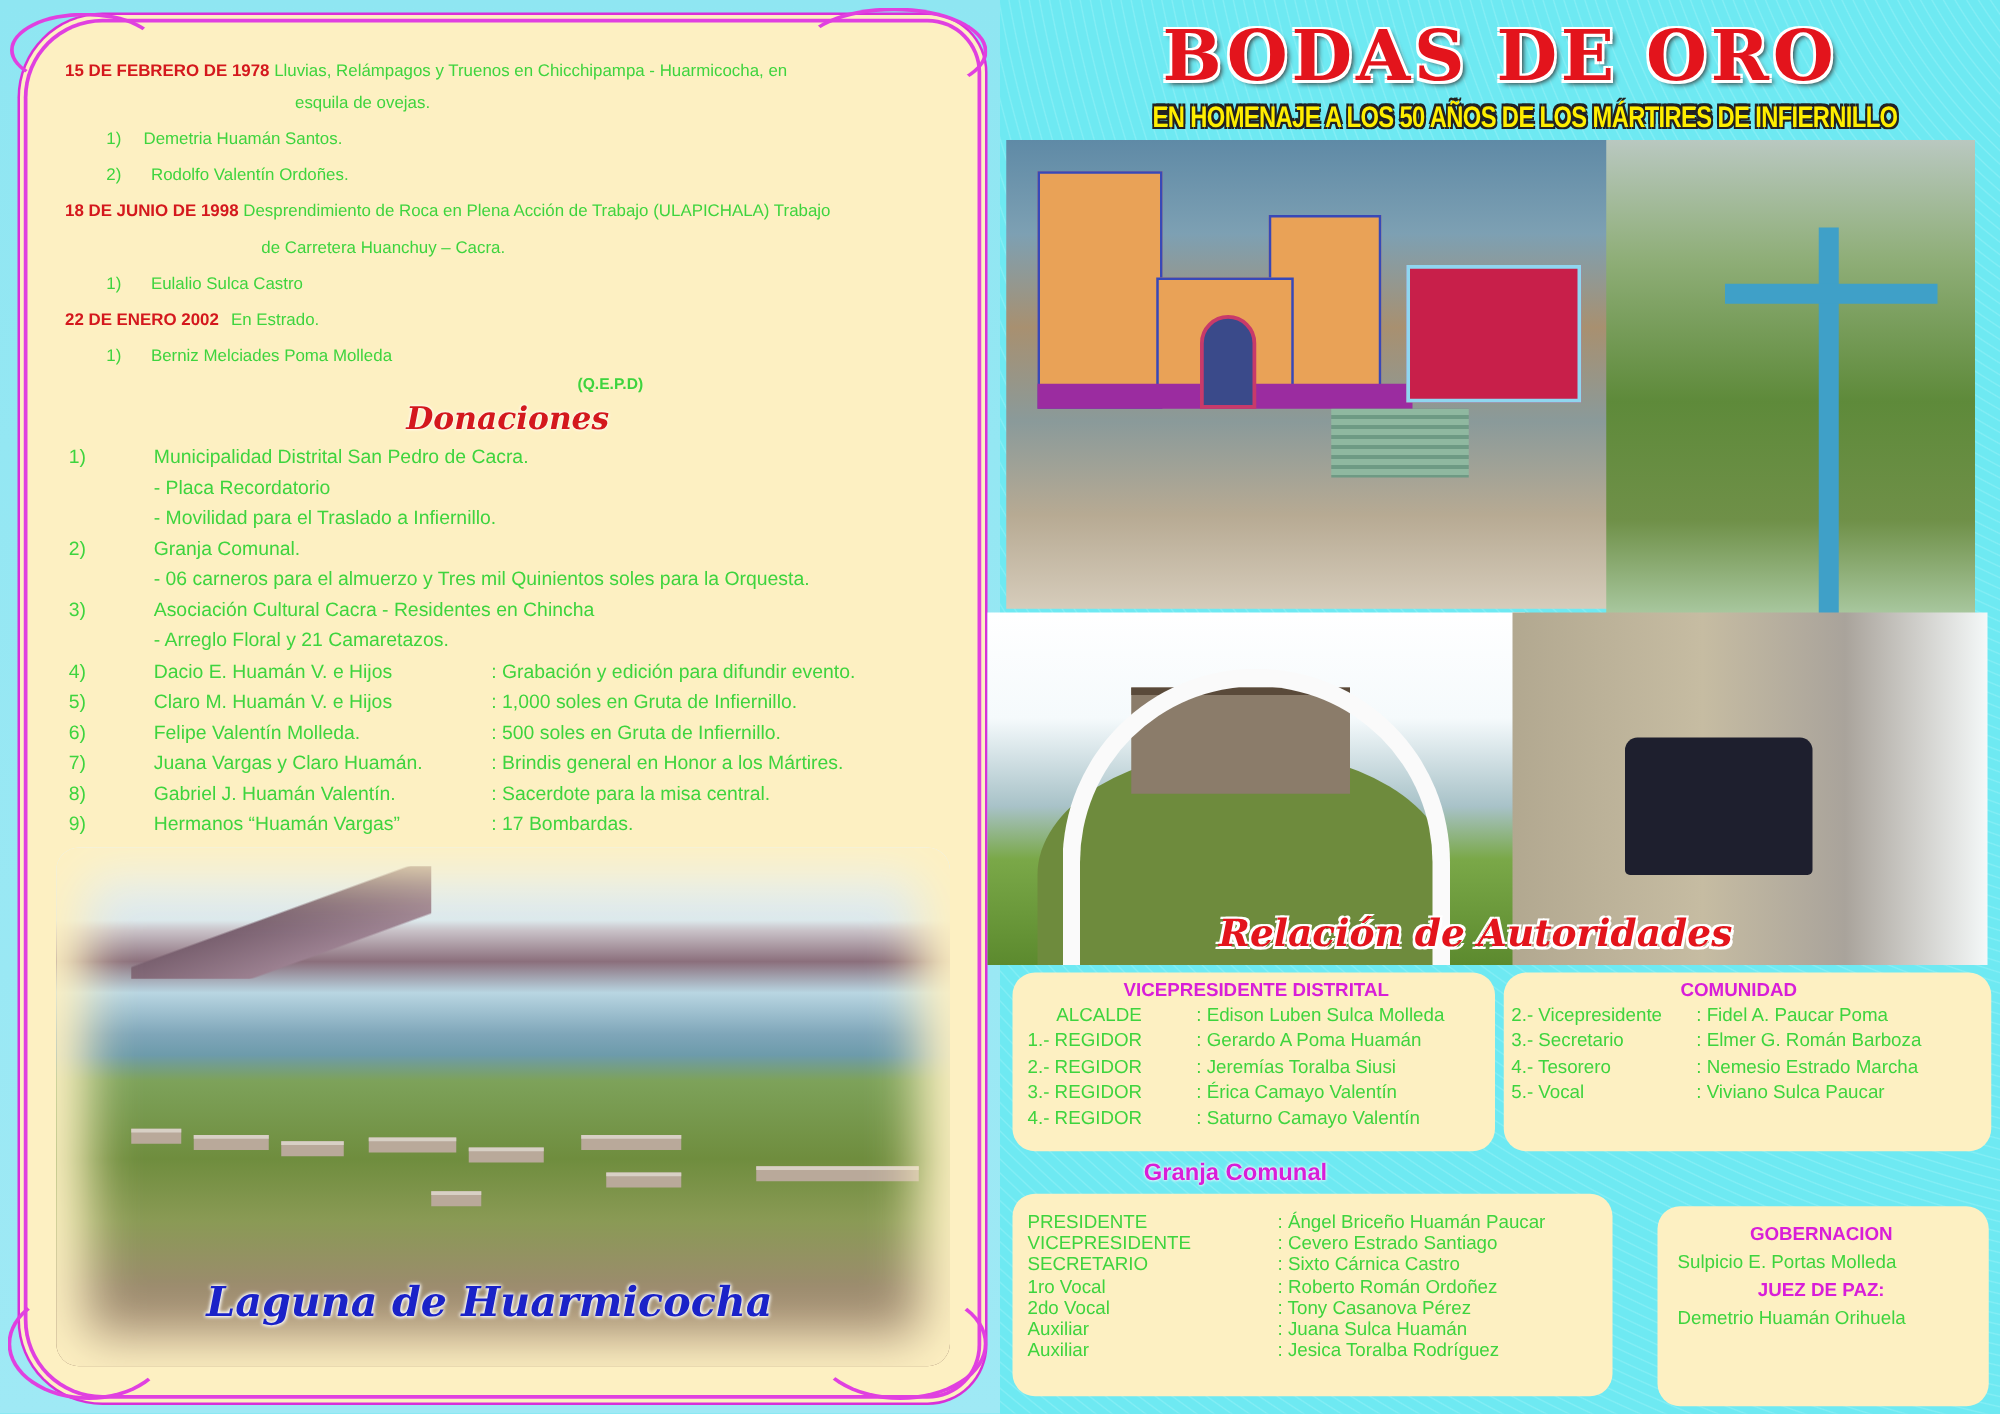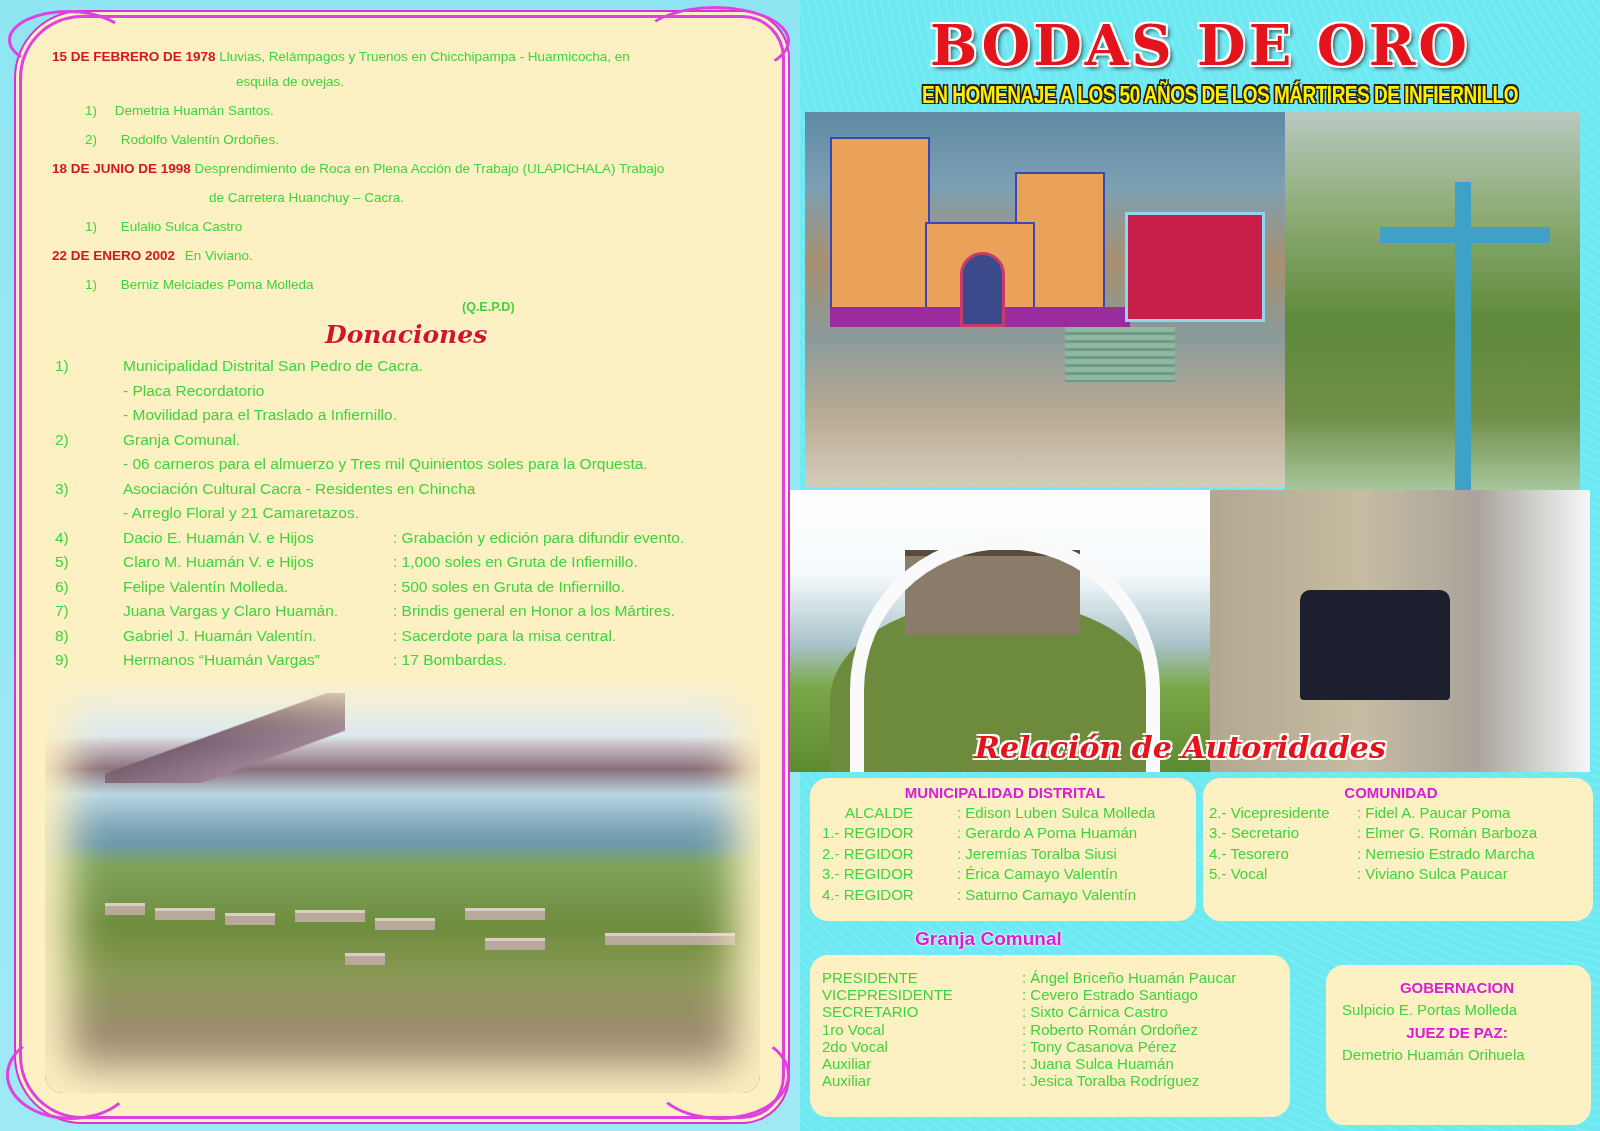--- a/index.html
+++ b/index.html
@@ -133,21 +133,21 @@
     <span>Desprendimiento de Roca en Plena Acción de Trabajo (ULAPICHALA) Trabajo</span>
   </div>
   <div class="txt" style="left:209px;top:190px;">de Carretera Huanchuy – Cacra.</div>
   <div class="txt" style="left:85px;top:219px;">
     <span>1)</span>
     <span style="margin-left:20px">Eulalio Sulca Castro</span>
   </div>
 
   <div class="txt" style="left:52px;top:248px;">
     <span class="date">22 DE ENERO 2002</span>
-    <span style="margin-left:6px">En Viviano.</span>
+    <span style="margin-left:6px">En Estrado.</span>
   </div>
   <div class="txt" style="left:85px;top:277px;">
     <span>1)</span>
     <span style="margin-left:20px">Berniz Melciades Poma Molleda</span>
   </div>
 
   <div class="qepd">(Q.E.P.D)</div>
   <div class="don-title">Donaciones</div>
 
   <div class="don">
@@ -203,20 +203,21 @@
     <div class="village" style="left:60px;top:225px;width:40px;"></div>
     <div class="village" style="left:110px;top:230px;width:60px;"></div>
     <div class="village" style="left:180px;top:235px;width:50px;"></div>
     <div class="village" style="left:250px;top:232px;width:70px;"></div>
     <div class="village" style="left:330px;top:240px;width:60px;"></div>
     <div class="village" style="left:420px;top:230px;width:80px;"></div>
     <div class="village" style="left:440px;top:260px;width:60px;"></div>
     <div class="village" style="left:560px;top:255px;width:130px;"></div>
     <div class="village" style="left:300px;top:275px;width:40px;"></div>
   </div>
+  <div class="lake-caption">Laguna de Huarmicocha</div>
 </div>
 
 <div class="right">
   <div class="title">BODAS DE ORO</div>
   <div class="subtitle">EN HOMENAJE A LOS 50 AÑOS DE LOS MÁRTIRES DE INFIERNILLO</div>
 
   <div class="photo church">
     <div class="ch-tower" style="left:25px;top:25px;width:100px;height:190px;"></div>
     <div class="ch-tower" style="left:210px;top:60px;width:90px;height:150px;"></div>
     <div class="ch-tower" style="left:120px;top:110px;width:110px;height:100px;background:#e9a257;"></div>
@@ -238,21 +239,21 @@
   </div>
 
   <div class="photo truck-photo">
     <div class="truck"></div>
   </div>
 </div>
 
 <div class="rel-title">Relación de Autoridades</div>
 
 <div class="box muni">
-  <div class="box-head">MUNICIPALIDAD DISTRITAL</div>
+  <div class="box-head">VICEPRESIDENTE DISTRITAL</div>
   <div class="rowlist">
     <div class="r">
         <span class="k c">ALCALDE</span>
         <span>: Edison Luben Sulca Molleda</span>
       </div>
     <div class="r">
         <span class="k">1.- REGIDOR</span>
         <span>: Gerardo A  Poma Huamán</span>
       </div>
     <div class="r">

